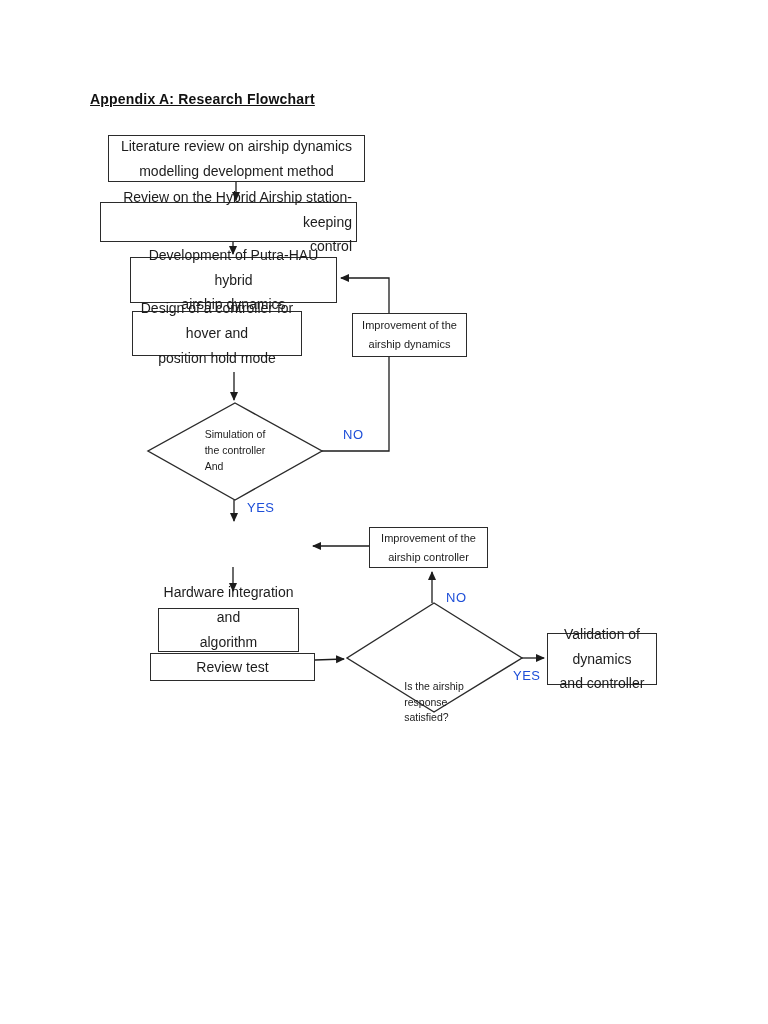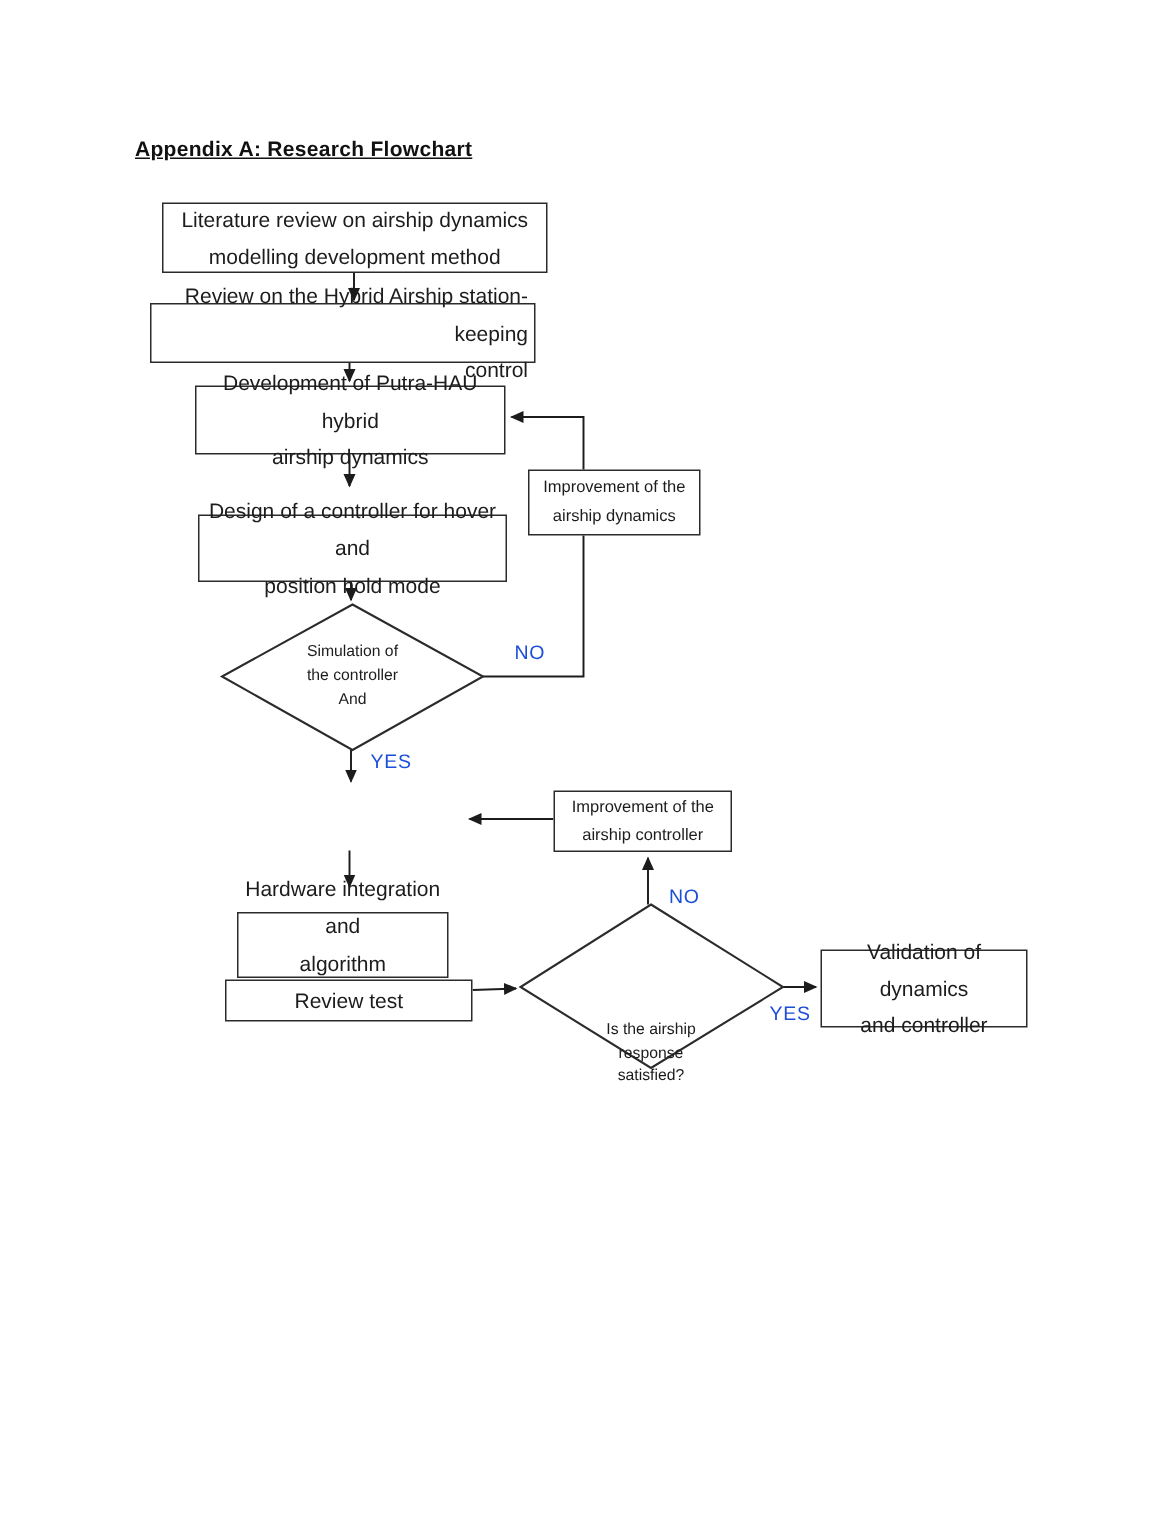--- a/index.html
+++ b/index.html
@@ -46,45 +46,44 @@
     color: #1c1c1c;
     z-index: 2;
     padding: 0 4px;
   }
   .node.small { font-size: 11px; line-height: 1.7; }
   .dtext {
     position: absolute;
     display: flex;
     align-items: center;
     justify-content: center;
-    text-align: center;
     font-size: 10.5px;
     line-height: 1.5;
     white-space: pre-line;
     color: #1c1c1c;
     z-index: 2;
   }
   .elabel {
     position: absolute;
     font-size: 13px;
     letter-spacing: 0.5px;
     color: #1d4ed8;
     z-index: 2;
   }
   
   #n-literature   { left: 108px; top: 135px; width: 257px; height: 47px; }
   #n-review       { left: 100px; top: 202px; width: 257px; height: 40px; text-align: right; }
   #n-development  { left: 130px; top: 257px; width: 207px; height: 46px; }
-  #n-design       { left: 132px; top: 343px; width: 206px; height: 45px; }
+  #n-design       { left: 132px; top: 311px; width: 170px; height: 45px; }
   #n-impdyn       { left: 352px; top: 313px; width: 115px; height: 44px; }
   #n-algdev       { left: 154px; top: 524px; width: 156px; height: 43px; }
   #n-impctrl      { left: 369px; top: 527px; width: 119px; height: 41px; }
   #n-hardware     { left: 158px; top: 608px; width: 141px; height: 44px; }
   #n-flight       { left: 150px; top: 653px; width: 165px; height: 28px; }
-  #n-validation   { left: 547px; top: 633px; width: 138px; height: 52px; }
+  #n-validation   { left: 547px; top: 633px; width: 110px; height: 52px; }
   #t-simulation   { left: 163px; top: 422px; width: 144px; height: 58px; }
   #t-response     { left: 364px; top: 630px; width: 140px; height: 57px; margin-top: 44px; }
   #l-no1  { left: 343px; top: 427px; }
   #l-yes1 { left: 247px; top: 500px; }
   #l-no2  { left: 446px; top: 590px; }
   #l-yes2 { left: 513px; top: 668px; }
 </style>
 </head>
 <body>
 

